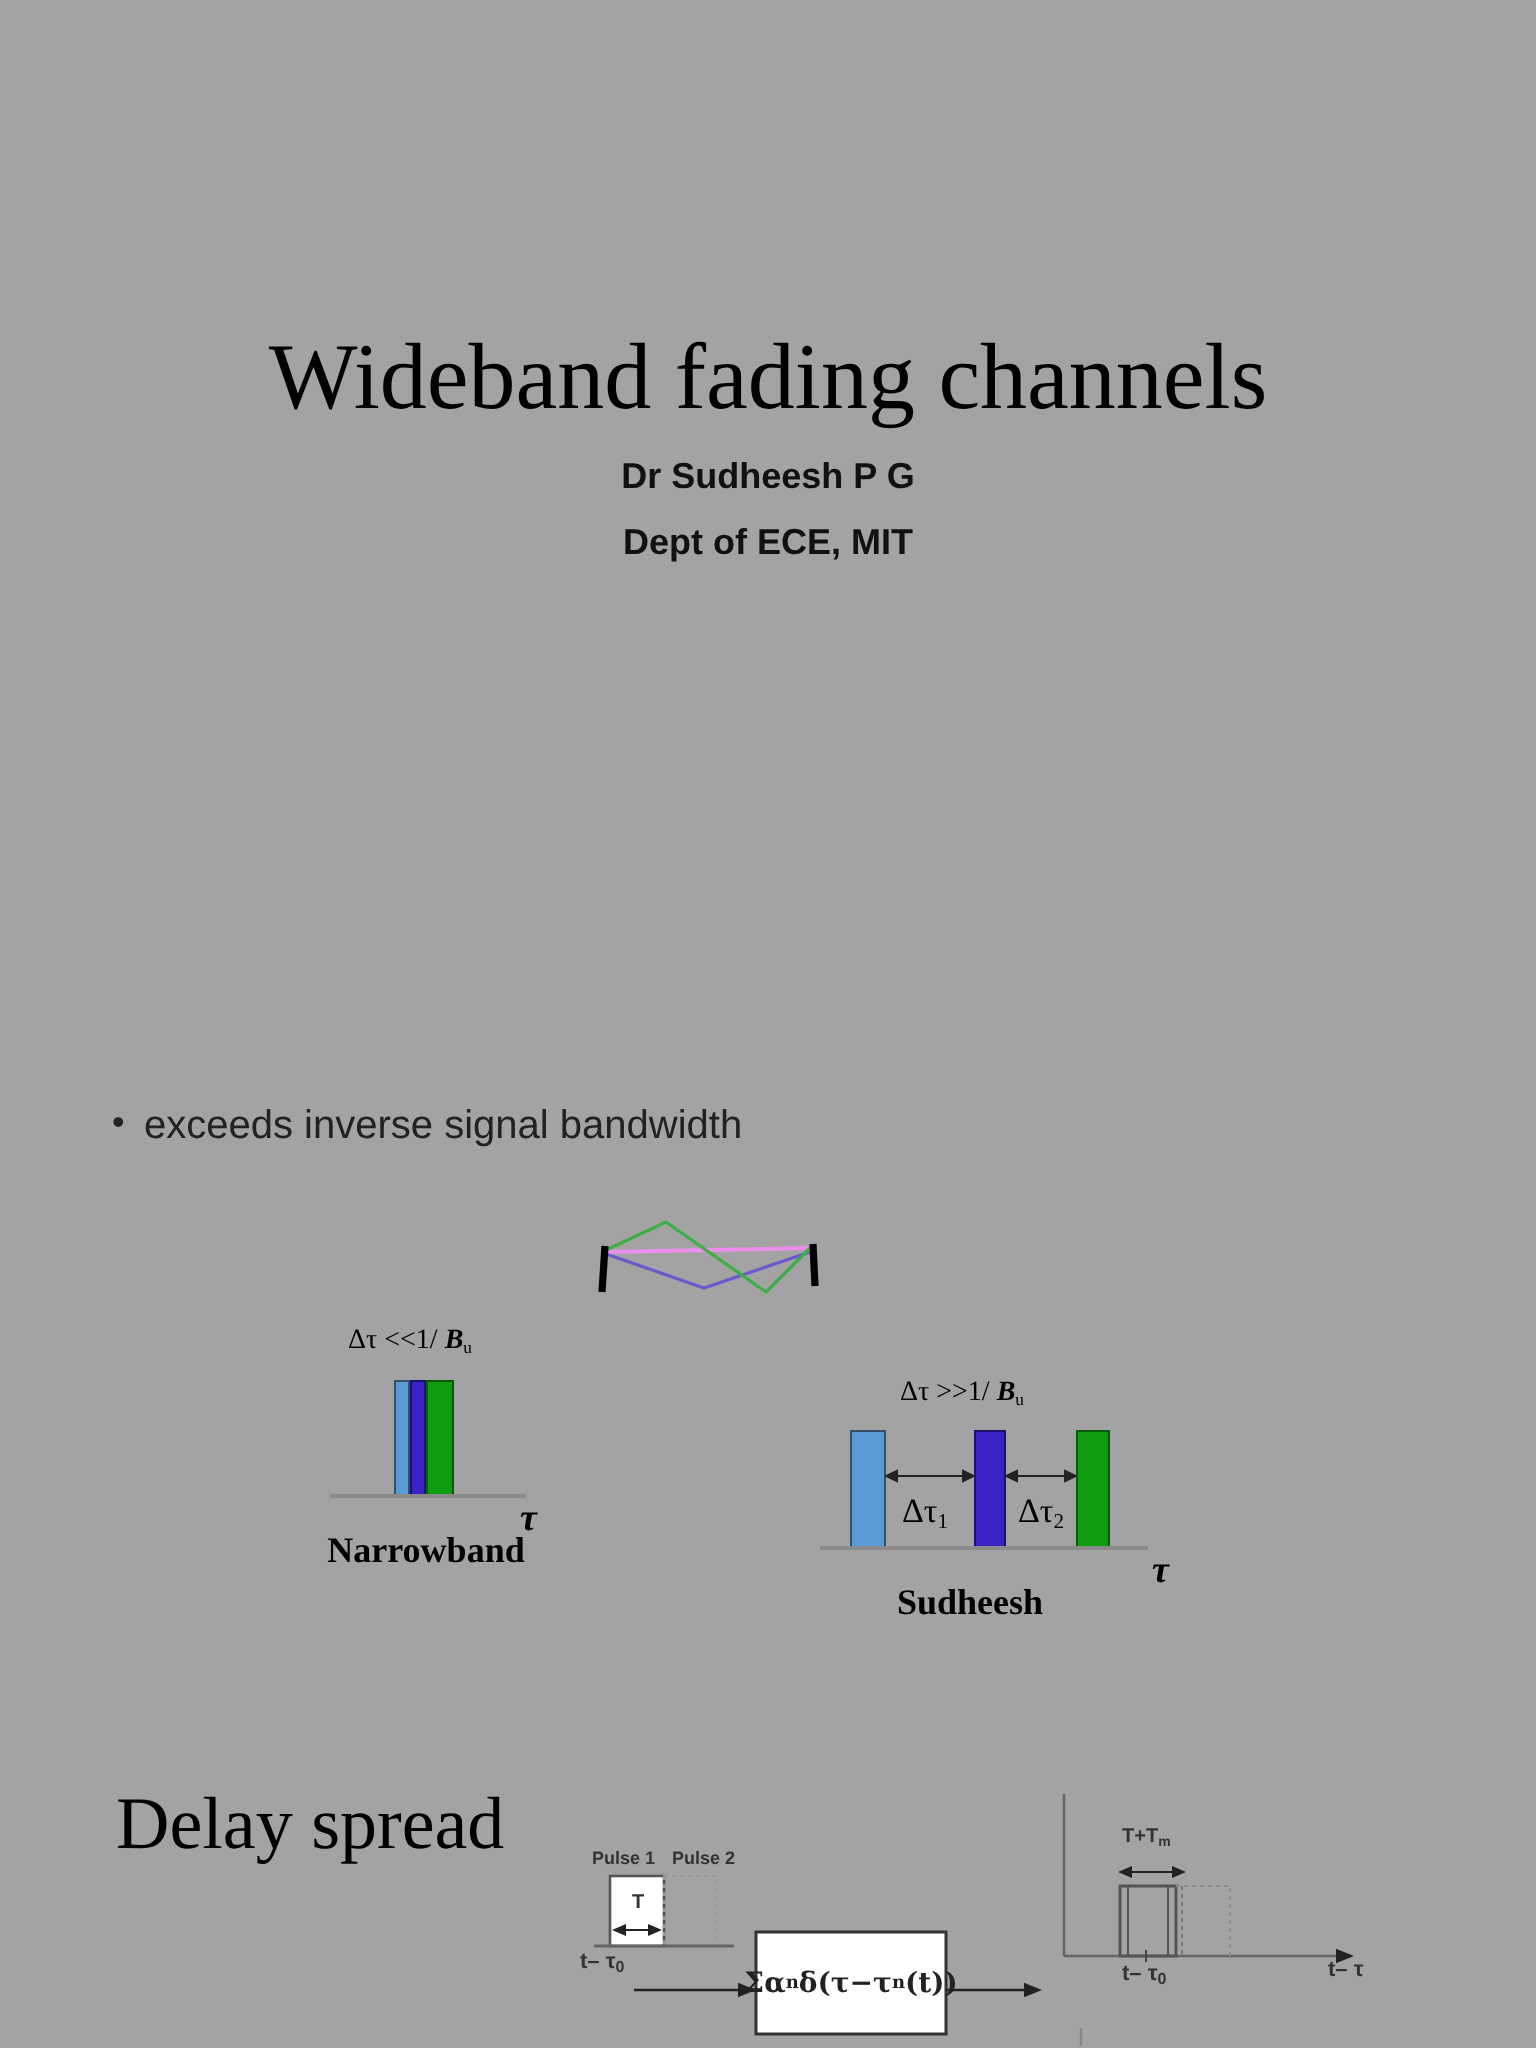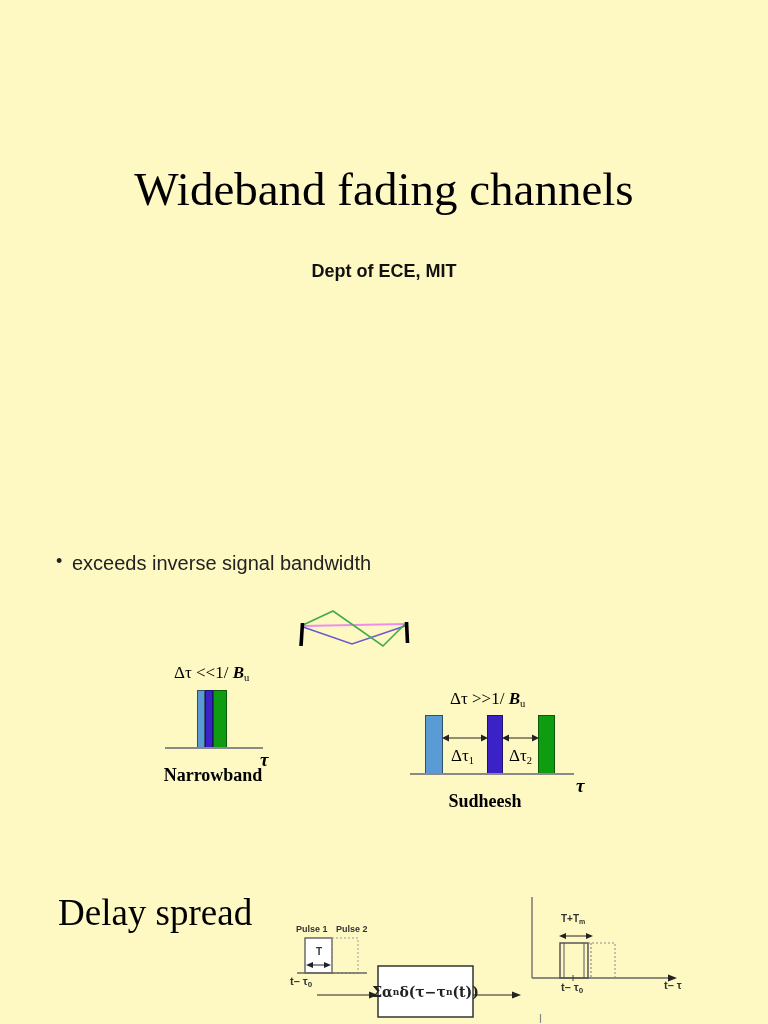--- a/index.html
+++ b/index.html
@@ -1,16 +1,16 @@
 <!DOCTYPE html>
 <html style="--bar-lightblue: #5b9bd5; --bar-indigo: #3a22c6; --bar-green: #109c10; --path-direct: #ee8eec; --path-single-bounce: #6a5acd; --path-double-bounce: #3fae46; --axis-gray: #8a8a8a;"><head>
 <meta charset="utf-8">
 <style>
   html,body{margin:0;padding:0;background:#ffffff;}
-  #page{position:relative;width:768px;height:1024px;background:#fef9c3;overflow:hidden;
+  #page{position:relative;width:768px;height:1024px;background:#a3a3a3;overflow:hidden;
         font-family:"Liberation Sans","DejaVu Sans",sans-serif;color:#1a1a1a;}
   .abs{position:absolute;}
   .serif{font-family:"Liberation Serif","DejaVu Serif",serif;}
 
   
   .deck-title{left:0;right:0;top:162px;text-align:center;font-size:47px;color:#000;
               font-family:"Liberation Serif","DejaVu Serif",serif;}
   .deck-author{left:0;right:0;top:228px;text-align:center;font-size:18px;font-weight:600;color:#111;}
   .deck-dept{left:0;right:0;top:261px;text-align:center;font-size:18px;font-weight:600;color:#111;}
 
@@ -20,21 +20,21 @@
   .bullet-dot{position:absolute;left:0;top:-2px;font-size:18px;}
   .bullet-text{display:block;margin-left:16px;}
 
   
   .multipath{left:292px;top:602px;}
 
   
   .chart{width:190px;height:128px;}
   .nb{left:150px;top:662px;width:130px;}
   .wb{left:405px;top:662px;margin-top:26px;}
-  .cond{position:absolute;top:1px;font-size:17px;color:#000;
+  .cond{position:absolute;top:1px;font-size:14px;color:#000;
         font-family:"Liberation Serif","DejaVu Serif",serif;}
   .cond b{font-style:italic;}
   .sub{font-size:0.62em;vertical-align:-0.28em;}
   .bar{position:absolute;box-sizing:border-box;}
   .bar.lb{background:var(--bar-lightblue);border:1px solid #33506b;}
   .bar.in{background:var(--bar-indigo);border:1px solid #1c1270;}
   .bar.gr{background:var(--bar-green);border:1px solid #085c08;}
   .axis{position:absolute;height:2px;background:var(--axis-gray);}
   .tau{position:absolute;font-size:19px;font-weight:bold;font-style:italic;color:#000;
        font-family:"Liberation Serif","DejaVu Serif",serif;}
@@ -55,20 +55,21 @@
                font-weight:bold;font-size:14px;color:#222;}
   .formula-box .sub{font-size:9px;}
   svg line,svg polyline{fill:none;}
 </style>
 </head>
 <body>
 
 <div id="page">
 
   <div class="abs deck-title">Wideband fading channels</div>
+  <div class="abs deck-author">Dr Sudheesh P G</div>
   <div class="abs deck-dept">Dept of ECE, MIT</div>
 
 
   <div class="abs bullet-wrap">
     <span class="bullet-dot">•</span>
     <span class="bullet-text">exceeds inverse signal bandwidth</span>
   </div>
 
   <svg class="abs multipath" width="124" height="50" viewBox="0 0 124 50">
     <line x1="11" y1="24" x2="113" y2="22" stroke="var(--path-direct)" stroke-width="2"></line>

